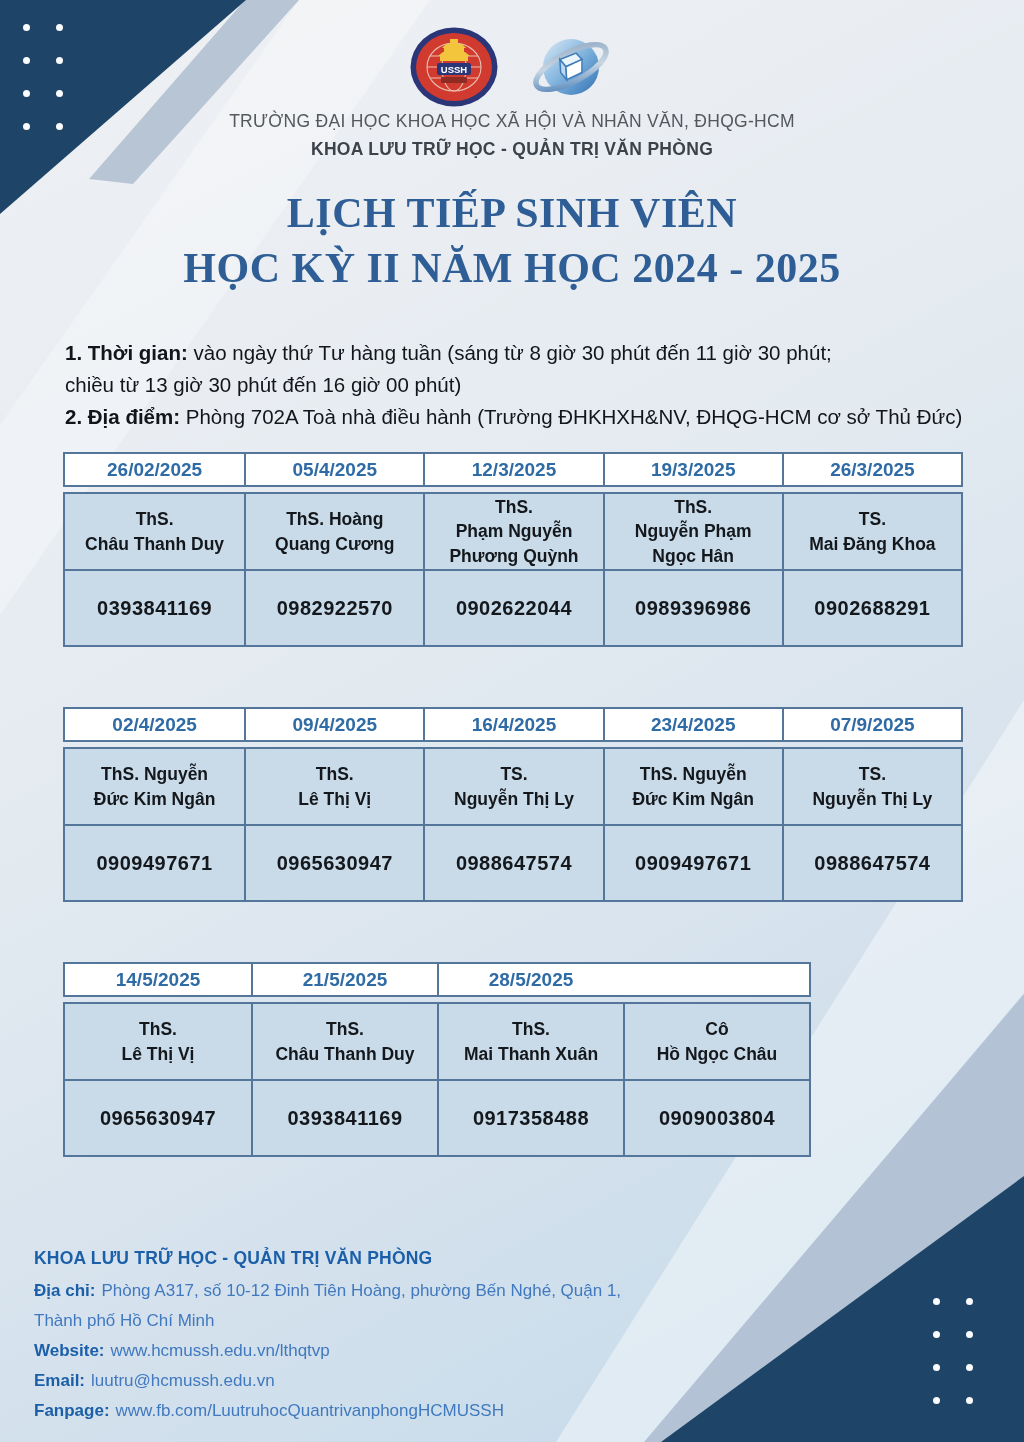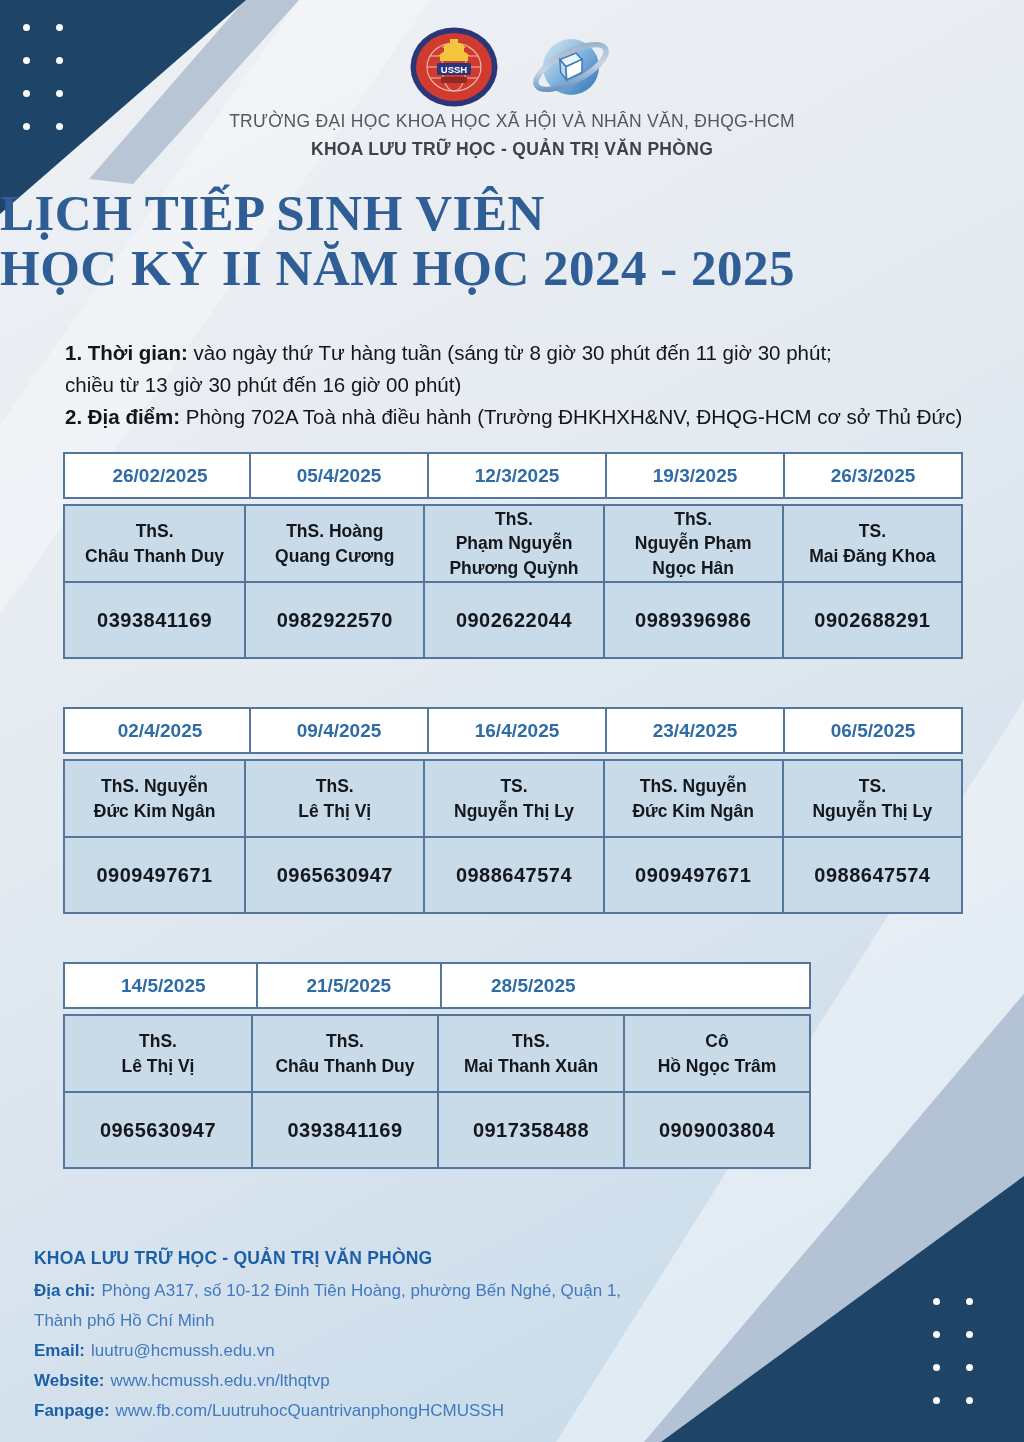--- a/index.html
+++ b/index.html
@@ -20,34 +20,34 @@
   .dots-tl { left:23px; top:24px; }
   .dots-br { left:933px; top:1298px; }
   .dot { width:7px; height:7px; border-radius:50%; background:#fbfcfd; }
 
   .logos { position:absolute; top:27px; left:0; width:100%; display:flex; justify-content:center; align-items:center; gap:30px; }
   .uni-line { position:absolute; top:111px; left:0; width:100%; text-align:center;
     font-size:17.5px; letter-spacing:.3px; color:#54585d; }
   .fac-line { position:absolute; top:139px; left:0; width:100%; text-align:center;
     font-size:17.5px; font-weight:bold; letter-spacing:.3px; color:#3b4249; }
 
-  .title { position:absolute; top:186px; left:0; width:100%; 
+  .title { position:absolute; top:186px; left:0; width:100%; text-align:center;
     font-family:"Liberation Serif","DejaVu Serif",serif; font-weight:bold;
-    font-size:51px; line-height:55px; color:#2e5e95; letter-spacing:.5px; }
+    font-size:42px; line-height:55px; color:#2e5e95; letter-spacing:.5px; }
 
   .info { position:absolute; top:337px; left:65px; width:930px;
     font-size:20.5px; line-height:32px; color:#121519; }
   .info .lbl { font-weight:bold; }
   .pre { white-space:pre-line; }
 
   .tbl { position:absolute; left:63px; }
   .t1 { top:452px; width:900px; }
   .t2 { top:707px; width:900px; }
   .t3 { top:962px; width:748px; }
-  .thead { display:grid; height:47px; background:#ffffff; border:2px solid #54769b;padding-left:6px; }
+  .thead { display:grid; height:35px; background:#ffffff; border:2px solid #54769b; }
   .t5 .thead, .t5 .tbody { grid-template-columns:repeat(5,1fr); }
   .t4 .thead, .t4 .tbody { grid-template-columns:repeat(4,1fr); }
   .thead > div { display:flex; align-items:center; justify-content:center;
     font-weight:bold; font-size:19px; color:#2f6ba5; border-left:2px solid #54769b; }
   .thead > div:first-child { border-left:none; }
   .tbody { display:grid; grid-template-rows:77px 74px; margin-top:5px;
     background:#c9dbe8; border:2px solid #54769b; }
   .tbody > div { display:flex; align-items:center; justify-content:center; text-align:center;
     border-left:2px solid #54769b; color:#14181d; }
   .t5 .tbody > div:nth-child(5n+1) { border-left:none; }
@@ -183,21 +183,21 @@
       <div class="pcell">0902688291</div>
     </div>
   </div>
 
   <div class="tbl t2 t5">
     <div class="thead">
       <div class="dcell">02/4/2025</div>
       <div class="dcell">09/4/2025</div>
       <div class="dcell">16/4/2025</div>
       <div class="dcell">23/4/2025</div>
-      <div class="dcell">06/5/2025</div>
+      <div class="dcell">07/9/2025</div>
     </div>
     <div class="tbody">
       <div class="ncell">ThS. Nguyễn
 Đức Kim Ngân</div>
       <div class="ncell">ThS.
 Lê Thị Vị</div>
       <div class="ncell">TS.
 Nguyễn Thị Ly</div>
       <div class="ncell">ThS. Nguyễn
 Đức Kim Ngân</div>
@@ -218,30 +218,30 @@
       <div class="dcell">28/5/2025</div>
     </div>
     <div class="tbody">
       <div class="ncell">ThS.
 Lê Thị Vị</div>
       <div class="ncell">ThS.
 Châu Thanh Duy</div>
       <div class="ncell">ThS.
 Mai Thanh Xuân</div>
       <div class="ncell">Cô
-Hồ Ngọc Trâm</div>
+Hồ Ngọc Châu</div>
       <div class="pcell">0965630947</div>
       <div class="pcell">0393841169</div>
       <div class="pcell">0917358488</div>
       <div class="pcell">0909003804</div>
     </div>
   </div>
 
   <div class="footer">
     <div class="f-heading">KHOA LƯU TRỮ HỌC - QUẢN TRỊ VĂN PHÒNG</div>
     <div class="f-line"><span class="f-label">Địa chỉ:</span><span class="f-value pre">Phòng A317, số 10-12 Đinh Tiên Hoàng, phường Bến Nghé, Quận 1,
 Thành phố Hồ Chí Minh</span></div>
+    <div class="f-line"><span class="f-label">Website:</span><span class="f-value">www.hcmussh.edu.vn/lthqtvp</span></div>
     <div class="f-line"><span class="f-label">Email:</span><span class="f-value">luutru@hcmussh.edu.vn</span></div>
-    <div class="f-line"><span class="f-label">Website:</span><span class="f-value">www.hcmussh.edu.vn/lthqtvp</span></div>
     <div class="f-line"><span class="f-label">Fanpage:</span><span class="f-value">www.fb.com/LuutruhocQuantrivanphongHCMUSSH</span></div>
   </div>
 
 </div>
 
 </body></html>

